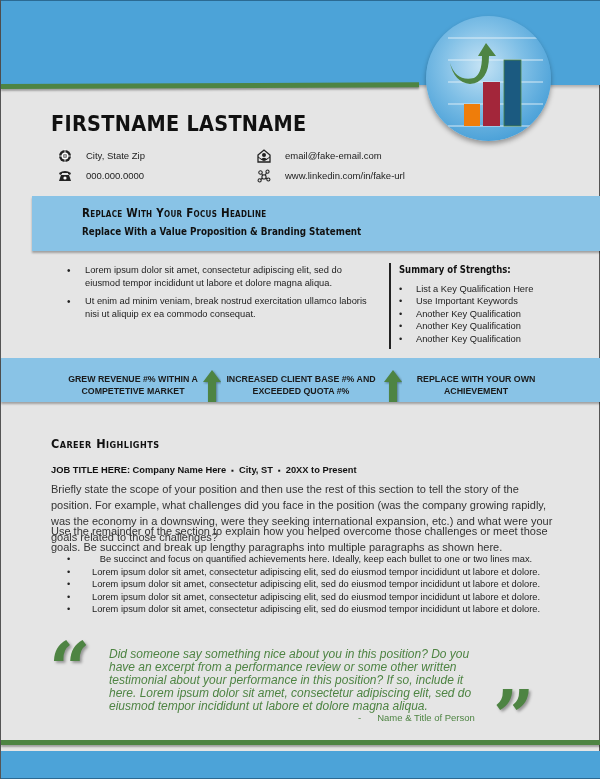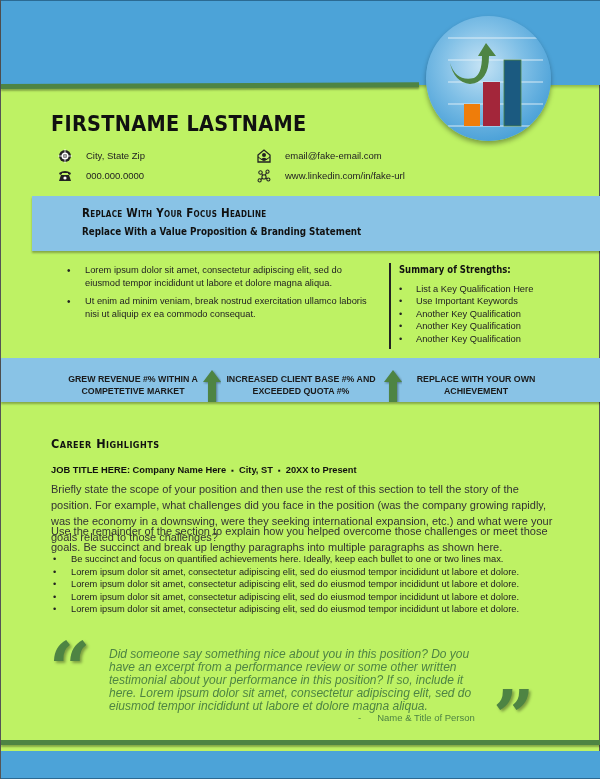--- a/index.html
+++ b/index.html
@@ -1,19 +1,19 @@
 <!DOCTYPE html>
 <html><head>
   <meta charset="utf-8">
   <style>
     * { margin: 0; padding: 0; box-sizing: border-box; }
     html, body { width: 600px; height: 779px; overflow: hidden; background: #ffffff; }
     body { position: relative; font-family: "Liberation Sans", sans-serif; color: #222; }
 
-    .page { position: absolute; left: 0; top: 0; width: 600px; height: 779px; background: #bef264; border-left: 1px solid #555; border-right: 1px solid #555; }
+    .page { position: absolute; left: 0; top: 0; width: 600px; height: 779px; background: #e5e5e5; border-left: 1px solid #555; border-right: 1px solid #555; }
 
     
     .top-band { position: absolute; left: 0; top: 0; width: 600px; height: 85px; background: #4ca3d8; border-top: 1px solid #2b6a93; box-shadow: 0 2px 3px rgba(0,0,0,0.25); }
     .green-rule { position: absolute; left: 0; top: 84px; width: 418px; height: 5px; background: #4e8443; transform: rotate(-0.25deg); transform-origin: left center; box-shadow: 0 2px 2px rgba(0,0,0,0.3); }
 
     
     .logo { position: absolute; left: 425px; top: 16px; width: 125px; height: 125px; border-radius: 50%;
       background: radial-gradient(circle at 45% 40%, #c5e3f5 0%, #7fbfe6 40%, #4ba1d8 75%, #3e93cc 100%);
       box-shadow: 0 3px 5px rgba(0,0,0,0.35); overflow: hidden; }
     .logo svg { position: absolute; left: 0; top: 0; }
@@ -45,21 +45,21 @@
     
     .ach-band { position: absolute; left: 0; top: 358px; width: 600px; height: 44px; background: #89c3e6; box-shadow: 0 2px 2px rgba(0,0,0,0.3); }
     .ach { position: absolute; top: 15px; font-weight: bold; font-size: 8.8px; line-height: 12px; text-align: center; color: #1a1a1a; text-transform: uppercase; }
     .arrow-up { position: absolute; top: 12px; width: 18px; height: 32px; }
 
     
     .career-title { position: absolute; left: 50px; top: 436px; font-family: "DejaVu Sans", sans-serif; font-weight: bold; font-size: 12.5px; font-variant: small-caps; letter-spacing: 0.5px; color: #111; transform: scaleX(0.9); transform-origin: left top; }
     .job-line { position: absolute; left: 50px; top: 465px; font-weight: bold; font-size: 9.3px; color: #111; white-space: nowrap; }
     .job-line .sep { display: inline-block; margin: 0 5px; font-size: 8px; }
     .para { position: absolute; left: 50px; width: 510px; font-size: 11px; line-height: 16px; color: #333; }
-    .bullets2 { position: absolute; left: 52px; top: 553px; width: 480px; list-style: none; font-size: 9.3px; line-height: 12.6px; color: #222; }
+    .bullets2 { position: absolute; left: 66px; top: 553px; width: 480px; list-style: none; font-size: 9.3px; line-height: 12.6px; color: #222; text-align: center; }
     .bullets2 li { position: relative; padding-left: 18px; white-space: nowrap; }
     .bullets2 li::before { content: "\2022"; position: absolute; left: 0; top: 0; }
 
     
     .quote-open, .quote-close { position: absolute; font-family: "DejaVu Serif", serif; font-weight: bold; color: #4e8443; font-size: 72px; line-height: 72px; text-shadow: 2px 2px 3px rgba(0,0,0,0.35); }
     .quote-open { left: 48px; top: 633px; }
     .quote-close { left: 492px; top: 681px; }
     .quote-text { position: absolute; left: 108px; top: 648px; width: 380px; font-style: italic; font-size: 12px; line-height: 13px; color: #4e8443; }
     .quote-author { position: absolute; left: 357px; top: 712px; font-size: 9.5px; color: #4e8443; white-space: nowrap; }
     .quote-author .dash { margin-right: 16px; }

